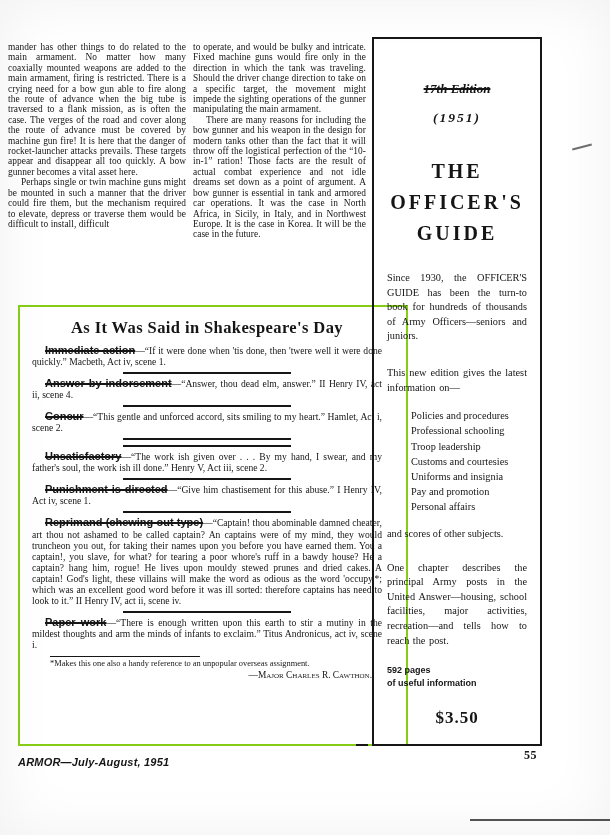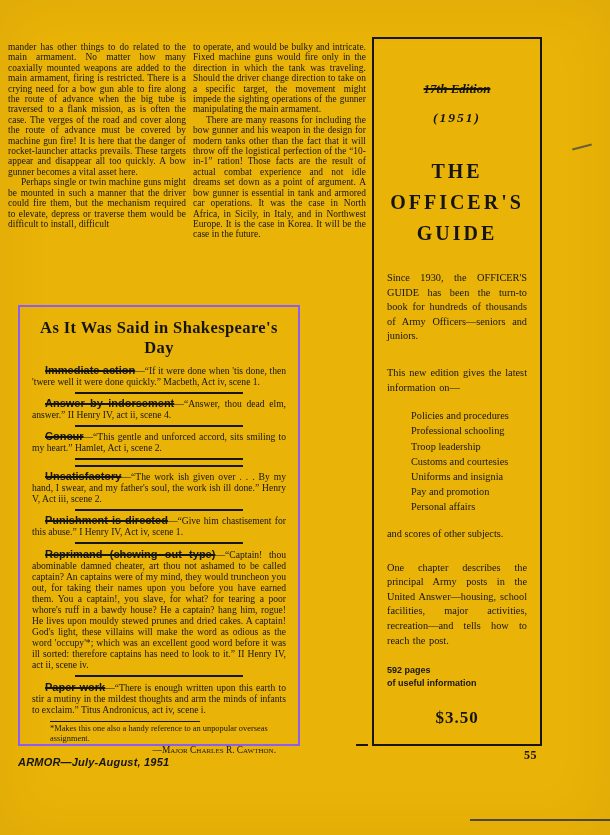--- a/index.html
+++ b/index.html
@@ -1,34 +1,34 @@
 <!DOCTYPE html>
 <html><head>
 <meta charset="utf-8">
 <style>
   html,body{margin:0;padding:0;background:#dededa;}
   #page{
     position:relative;width:610px;height:835px;margin:0 auto;
-    background:#eab308;color:#151515;
+    background:#ffffff;color:#151515;
     font-family:"Liberation Serif",serif;
     overflow:hidden;
     box-shadow:inset 0 0 60px rgba(0,0,0,0.06);
   }
   
   .col{position:absolute;top:42px;text-align:justify;font-size:9.4px;line-height:10.4px;letter-spacing:.05px;}
   #col1{left:8px;width:178px;}
   #col2{left:193px;width:173px;}
   .col p{margin:0;}
   .col p.indent{text-indent:13px;}
 
   
   #qbox{
-    position:absolute;left:18px;top:305px;width:282px;height:441px;
-    border:2px solid #8b5cf6;box-sizing:border-box;
-    padding:9px 12px 0 12px;
+    position:absolute;left:18px;top:305px;width:390px;height:441px;
+    border:2px solid #84cc16;box-sizing:border-box;
+    padding:9px 24px 0 12px;
   }
   .qtitle{text-align:center;font-weight:bold;font-size:16.5px;letter-spacing:.4px;margin:2px 0 7px 0;}
   .entry{margin:0;font-size:9.6px;line-height:11.1px;text-align:justify;text-indent:13px;}
   .qlabel{
     font-family:Liberation Sans, sans-serif;font-weight:bold;font-size:11px;
     text-decoration:line-through;text-decoration-thickness:1.5px;
   }
   .rule{width:168px;border:0;border-top:2px solid #161616;margin:4.5px auto;}
   .fnrule{width:150px;border:0;border-top:1.5px solid #161616;margin:6px 0 2px 18px;}
   .footnote{font-size:8.4px;line-height:10px;margin:0 0 0 18px;}

